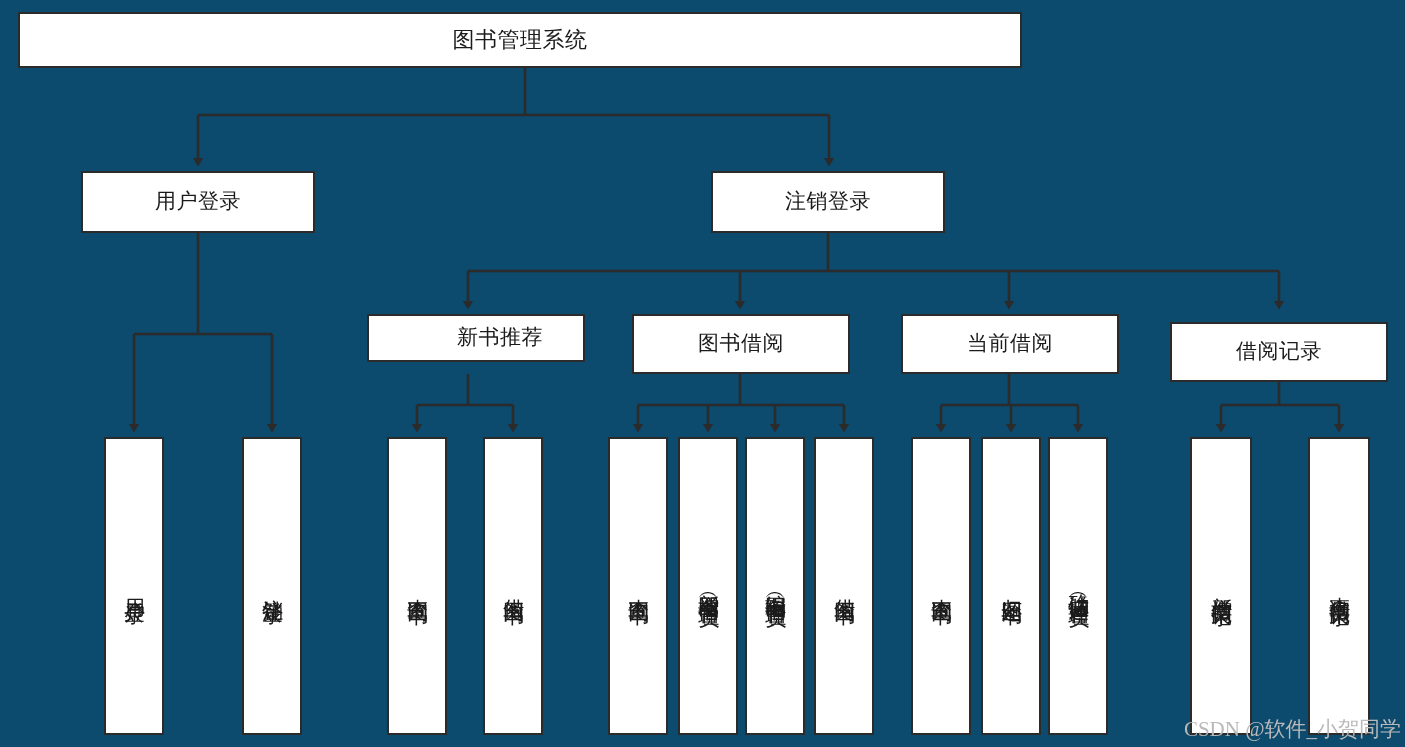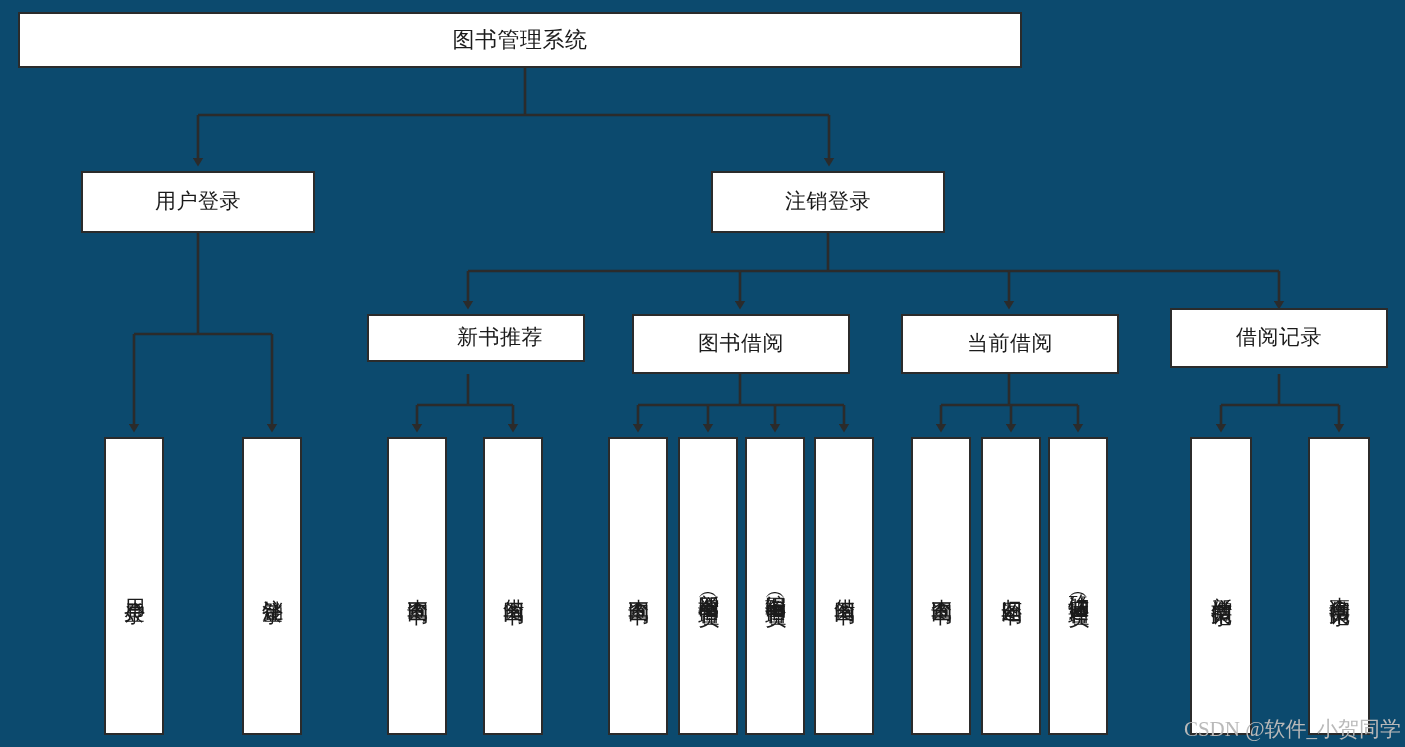--- a/index.html
+++ b/index.html
@@ -140,21 +140,21 @@
 
   <div class="node horiz" style="left: 367px; top: 314px; width: 218px; height: 48px; padding-left: 48px;">
     <span class="label">新书推荐</span>
   </div>
   <div class="node horiz" style="left: 632px; top: 314px; width: 218px; height: 60px;">
     <span class="label">图书借阅</span>
   </div>
   <div class="node horiz" style="left: 901px; top: 314px; width: 218px; height: 60px;">
     <span class="label">当前借阅</span>
   </div>
-  <div class="node horiz" style="left: 1170px; top: 308px; width: 218px; height: 60px;">
+  <div class="node horiz" style="left: 1170px; top: 322px; width: 218px; height: 60px;">
     <span class="label">借阅记录</span>
   </div>
 
   <div class="node vert" style="left: 104px; top: 437px; width: 60px; height: 298px;">
     <span class="label">用户登录</span>
   </div>
   <div class="node vert" style="left: 242px; top: 437px; width: 60px; height: 298px;">
     <span class="label">注销登录</span>
   </div>
 

